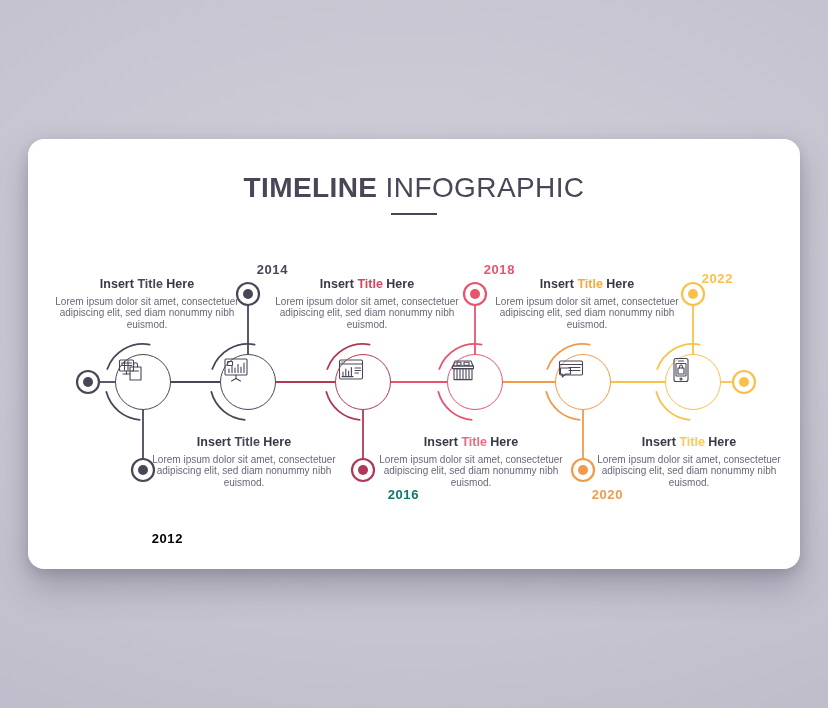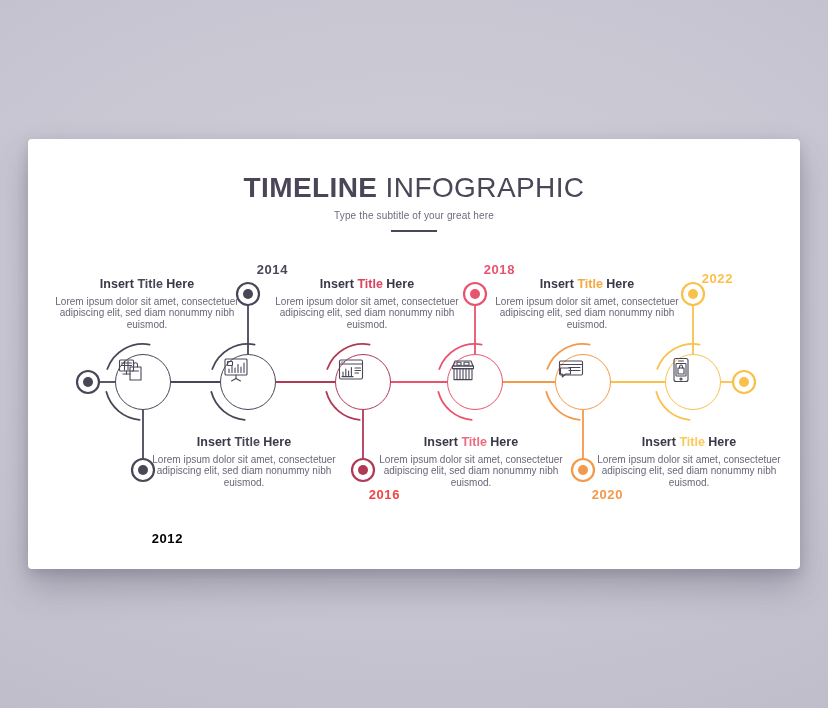--- a/index.html
+++ b/index.html
@@ -22,21 +22,21 @@
     background:
       radial-gradient(120% 90% at 50% 40%, #d2d0da 0%, #c6c4d0 55%, #b9b7c6 100%);
   }
   #slide-card {
     position: absolute;
     left: 28px;
     top: 139px;
     width: 772px;
     height: 430px;
     background: #ffffff;
-    border-radius: 4px;
+    border-radius: 16px;
     box-shadow: 0 18px 34px rgba(60,58,80,0.30),
                 0 4px 12px rgba(60,58,80,0.18);
     overflow: hidden;
   }
 
   
   #header {
     position: absolute;
     left: 0;
     top: 33px;
@@ -123,21 +123,20 @@
 <body>
 
 <div id="backdrop"></div>
 
 <div id="slide-card">
 
   <div id="header">
     <div id="title-line">
       <span class="t-bold">TIMELINE</span><span>&nbsp;</span><span class="t-light">INFOGRAPHIC</span>
     </div>
-    <div id="subtitle">Type the subtitle of your great here</div>
     <div id="title-rule"></div>
   </div>
 
   <div id="stage">
     <svg id="connector-layer" width="772" height="430">
         <line x1="71" y1="243" x2="87" y2="243" stroke="#4a4658" stroke-width="1.8"></line>
         <line x1="143" y1="243" x2="192" y2="243" stroke="#4a4658" stroke-width="1.8"></line>
         <line x1="248" y1="243" x2="307" y2="243" stroke="#b03a55" stroke-width="1.8"></line>
         <line x1="363" y1="243" x2="419" y2="243" stroke="#e8536e" stroke-width="1.8"></line>
         <line x1="475" y1="243" x2="527" y2="243" stroke="#f2994a" stroke-width="1.8"></line>
@@ -239,21 +238,21 @@
                 <line x1="12.6" y1="21" x2="12.6" y2="16"></line>
                 <line x1="15.4" y1="21" x2="15.4" y2="12.5"></line>
                 <line x1="6" y1="21.6" x2="17" y2="21.6"></line>
                 <line x1="19" y1="13" x2="24.5" y2="13"></line>
                 <line x1="19" y1="15.5" x2="24.5" y2="15.5"></line>
                 <line x1="19" y1="18" x2="22.5" y2="18"></line>
               </g>
             </svg>
           </span>
         </div>
-        <div class="year-label" style="left: 292px; top: 348px; color: #ef4444;">2016</div>
+        <div class="year-label" style="left: 311px; top: 348px; color: #0f766e;">2016</div>
         <div class="text-block" style="left: 245px; top: 138px;">
           <div class="tb-title"><span>Insert </span><span class="accent" style="color: rgb(216, 69, 95);">Title</span><span> Here</span></div>
           <div class="tb-body">Lorem ipsum dolor sit amet, consectetuer adipiscing elit, sed diam nonummy nibh euismod.</div>
         </div>
         <div class="tl-node" style="left: 419px; top: 215px; border-color: rgb(232, 83, 110);">
           <span style="display: block;">
             <svg width="30" height="30" viewBox="0 0 30 30">
               <g fill="none" stroke="#4a4658" stroke-width="1.1" stroke-linecap="round" stroke-linejoin="round">
                 <path d="M5 11 L7 6 h16 l2 5 z"></path>
                 <rect x="4.5" y="11" width="21" height="2.6"></rect>

